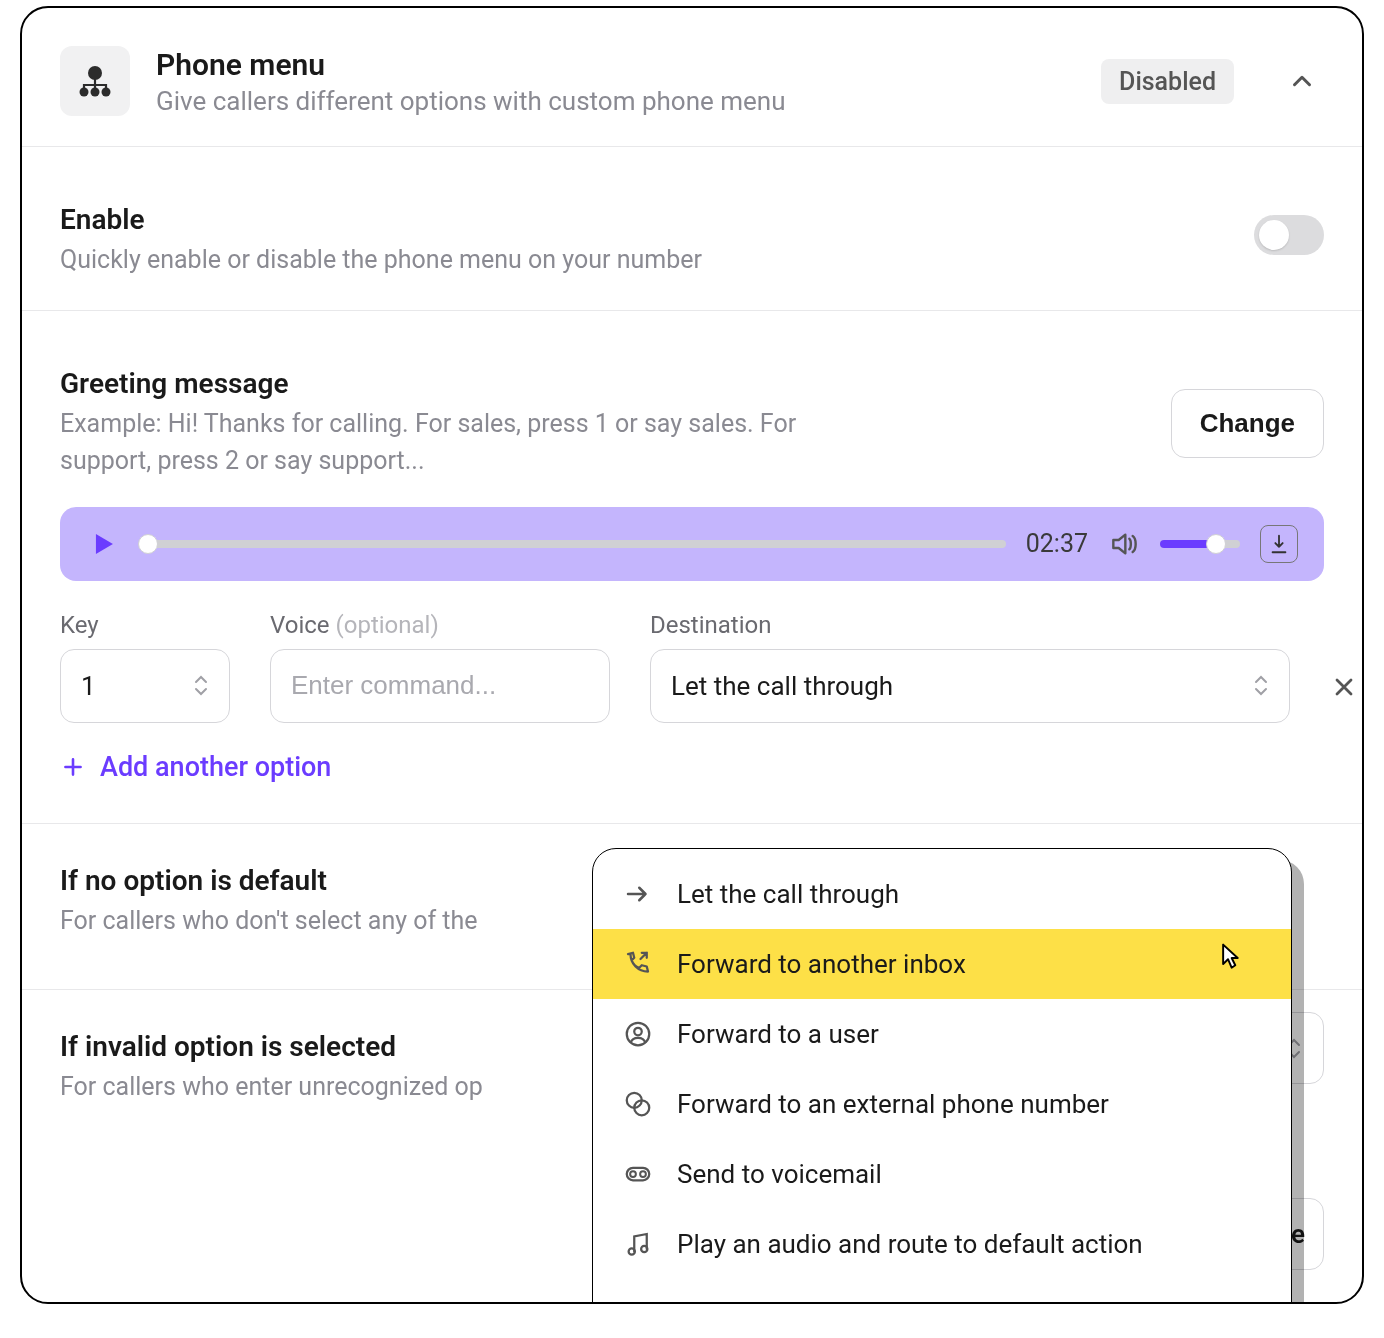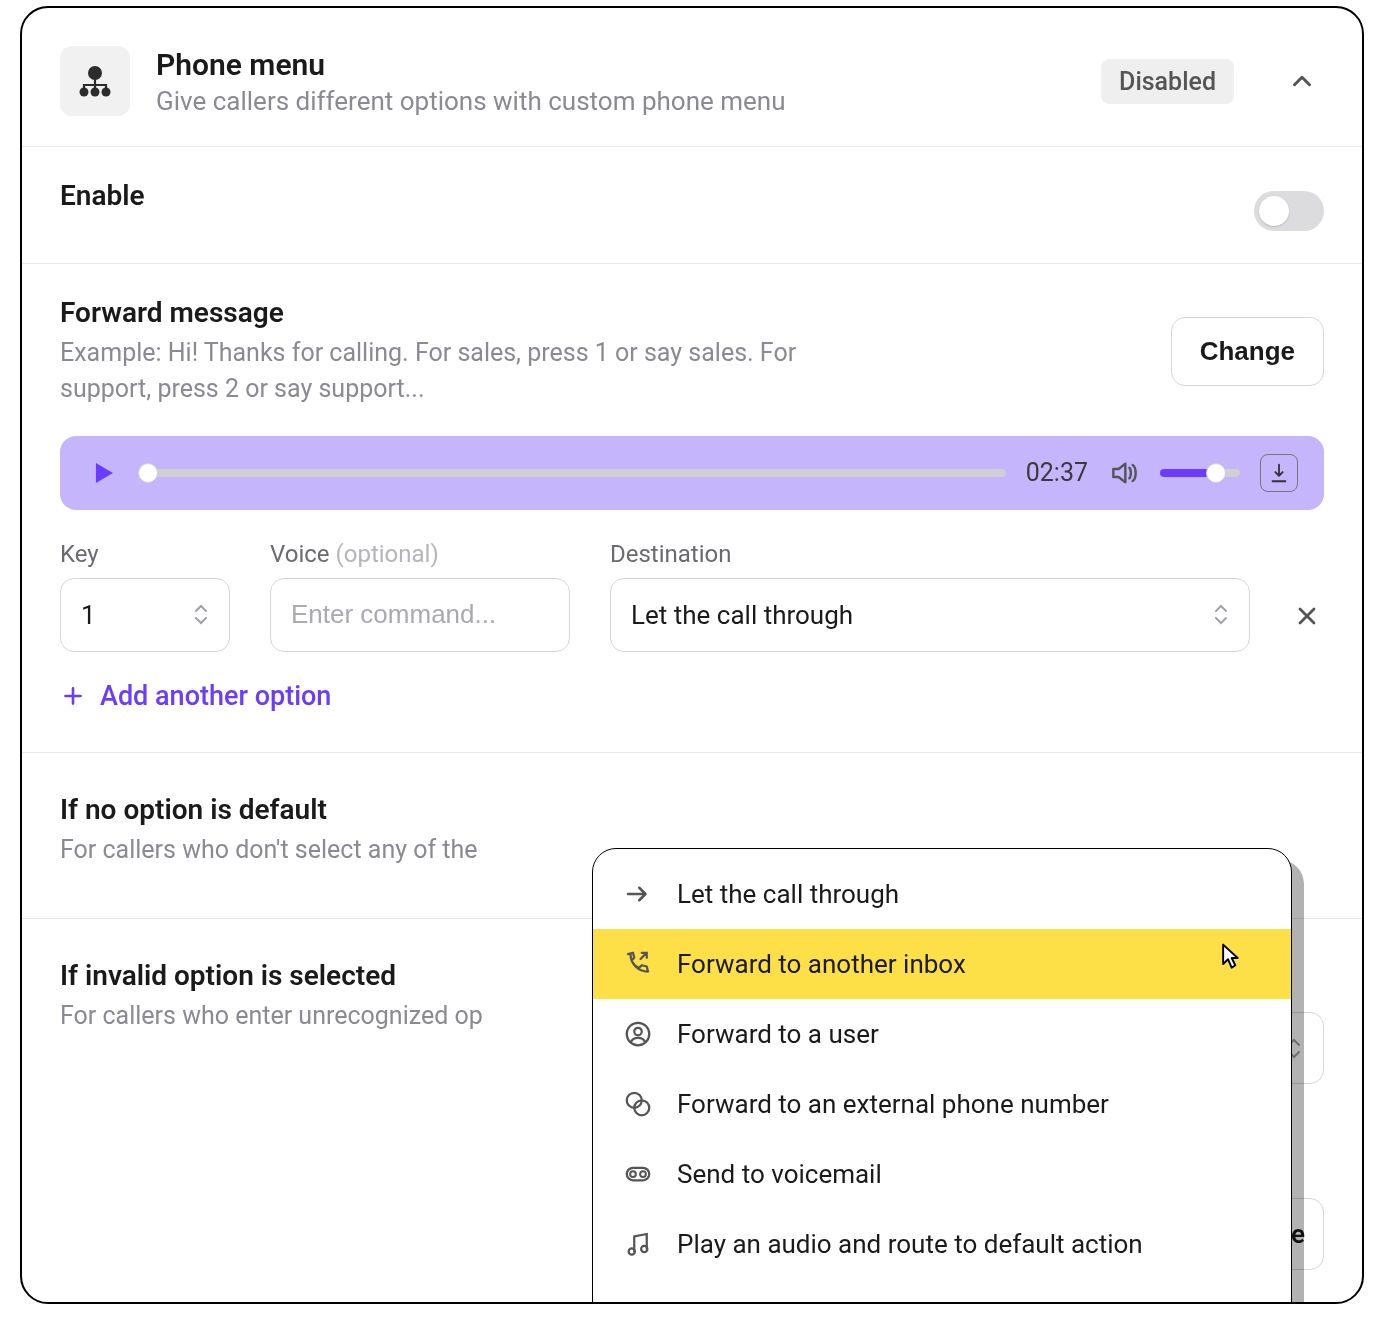--- a/index.html
+++ b/index.html
@@ -70,20 +70,21 @@
   .section {
     padding: 32px 38px;
     border-bottom: 1px solid #e8e8ea;
   }
   .section.no-border { border-bottom: none; }
   .section-head {
     display: flex;
     align-items: flex-start;
     justify-content: space-between;
     gap: 30px;
+    margin-top: 24px;
   }
   .section-title {
     font-size: 28px;
     font-weight: 600;
     margin-bottom: 6px;
   }
   .section-sub {
     font-size: 25px;
     color: #8a8a92;
     line-height: 1.45;
@@ -161,21 +162,21 @@
   .fields { display:flex; gap: 40px; margin-top: 30px; align-items:flex-end; }
   .field { display:flex; flex-direction:column; gap:10px; }
   .field-label { font-size: 24px; color:#6a6a70; }
   .field-label .opt { color:#b5b5ba; }
   .input, .select {
     border:1.5px solid #d6d6da; border-radius:14px; background:#fff;
     height: 74px; font-size:26px; display:flex; align-items:center;
     padding: 0 20px; color:#1a1a1a; position:relative;
   }
   .key-sel { width: 170px; justify-content:space-between; }
-  .voice-in { width: 300px; }
+  .voice-in { width: 340px; }
   .voice-in input {
     border:none; outline:none; font-size:26px; width:100%; color:#1a1a1a;
   }
   .voice-in input::placeholder { color:#a9a9af; }
   .dest-sel { width: 640px; justify-content:space-between; }
   .stepper {
     display:flex; flex-direction:column; gap:1px; color:#a0a0a6;
   }
   .x-btn { width:40px; height:40px; display:flex; align-items:center; justify-content:center; color:#555; }
 
@@ -253,29 +254,30 @@
           <path d="M6 15l6-6 6 6" stroke="currentColor" stroke-width="2.4" fill="none" stroke-linecap="round" stroke-linejoin="round"></path>
         </svg>
     </div>
   </div>
   <div class="divider"></div>
 
   <div class="section">
     <div class="section-head">
       <div>
         <div class="section-title">Enable</div>
+        <div class="section-sub">Quickly enable or disable the phone menu on your number</div>
       </div>
       <div class="toggle"></div>
     </div>
   </div>
 
   <div class="section" style="padding-bottom:40px;">
     <div class="section-head">
       <div style="max-width:820px;">
-        <div class="section-title">Forward message</div>
+        <div class="section-title">Greeting message</div>
         <div class="section-sub">Example: Hi! Thanks for calling. For sales, press 1 or say sales. For support, press 2 or say support...</div>
       </div>
       <button class="change-btn">Change</button>
     </div>
     <div class="player">
       <div class="play-btn">
         <svg width="34" height="34" viewBox="0 0 24 24">
             <path d="M7 5l12 7-12 7z" fill="currentColor"></path>
           </svg>
       </div>

